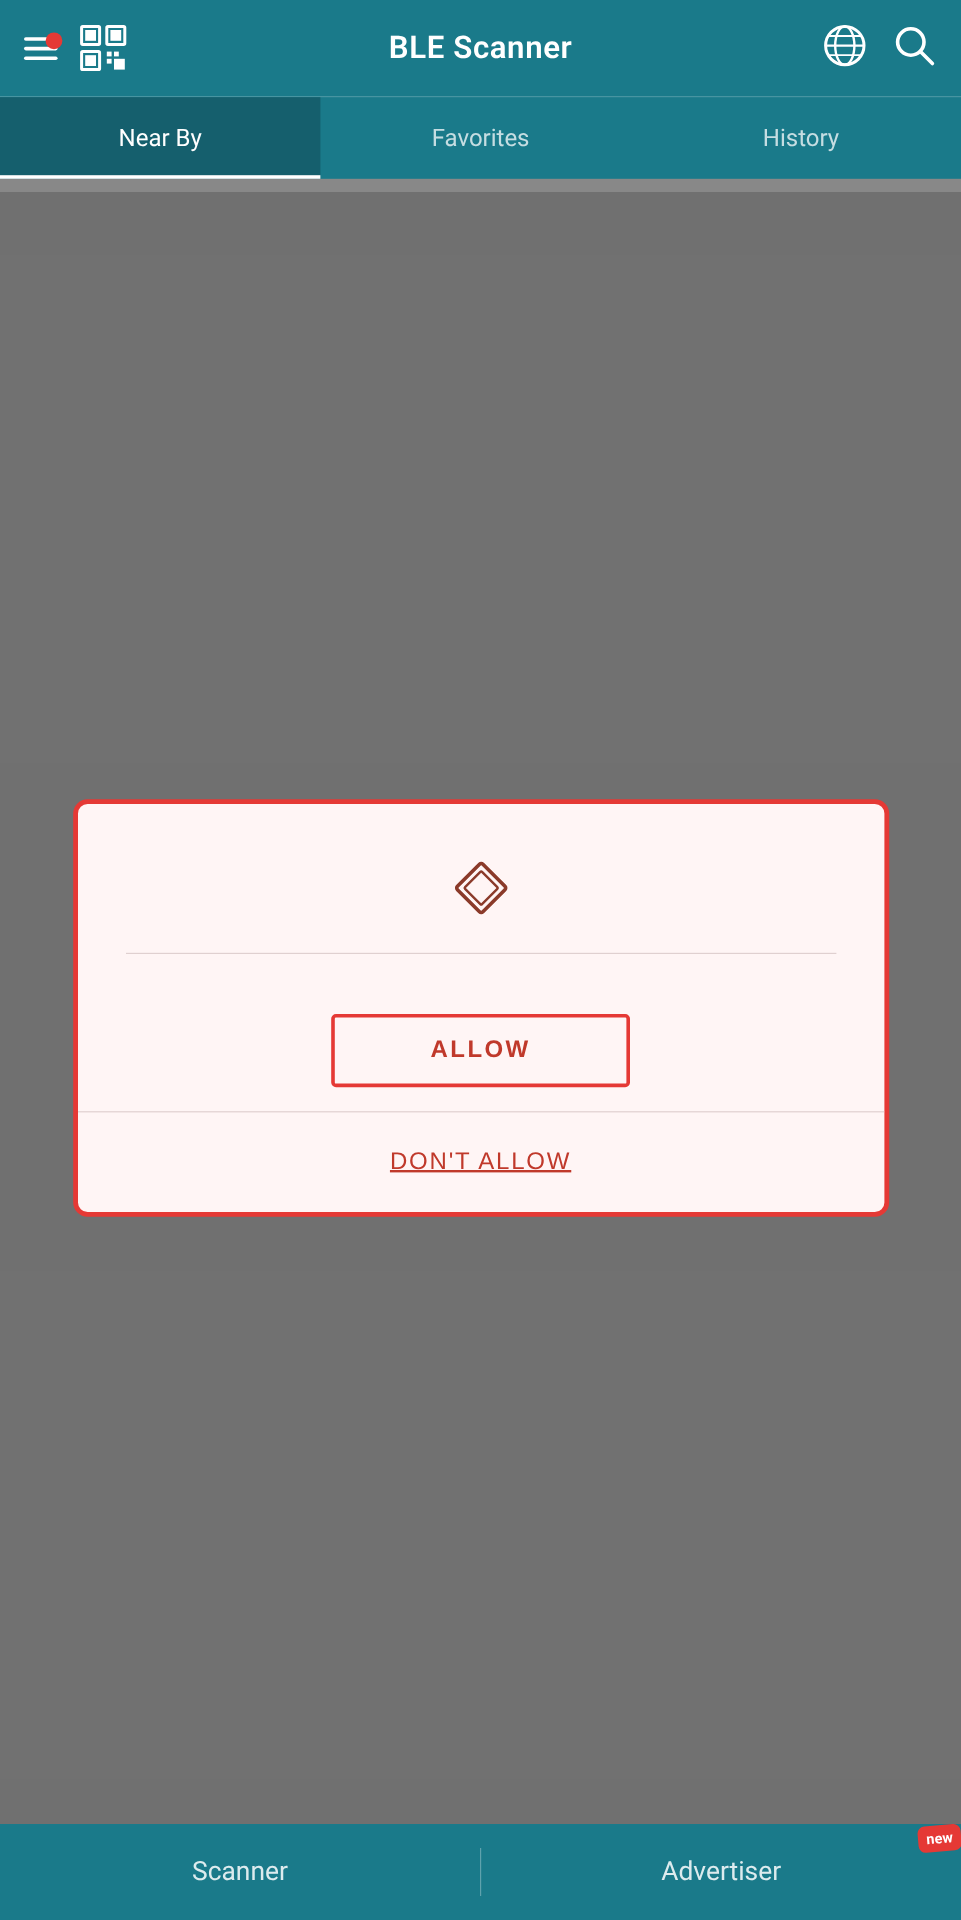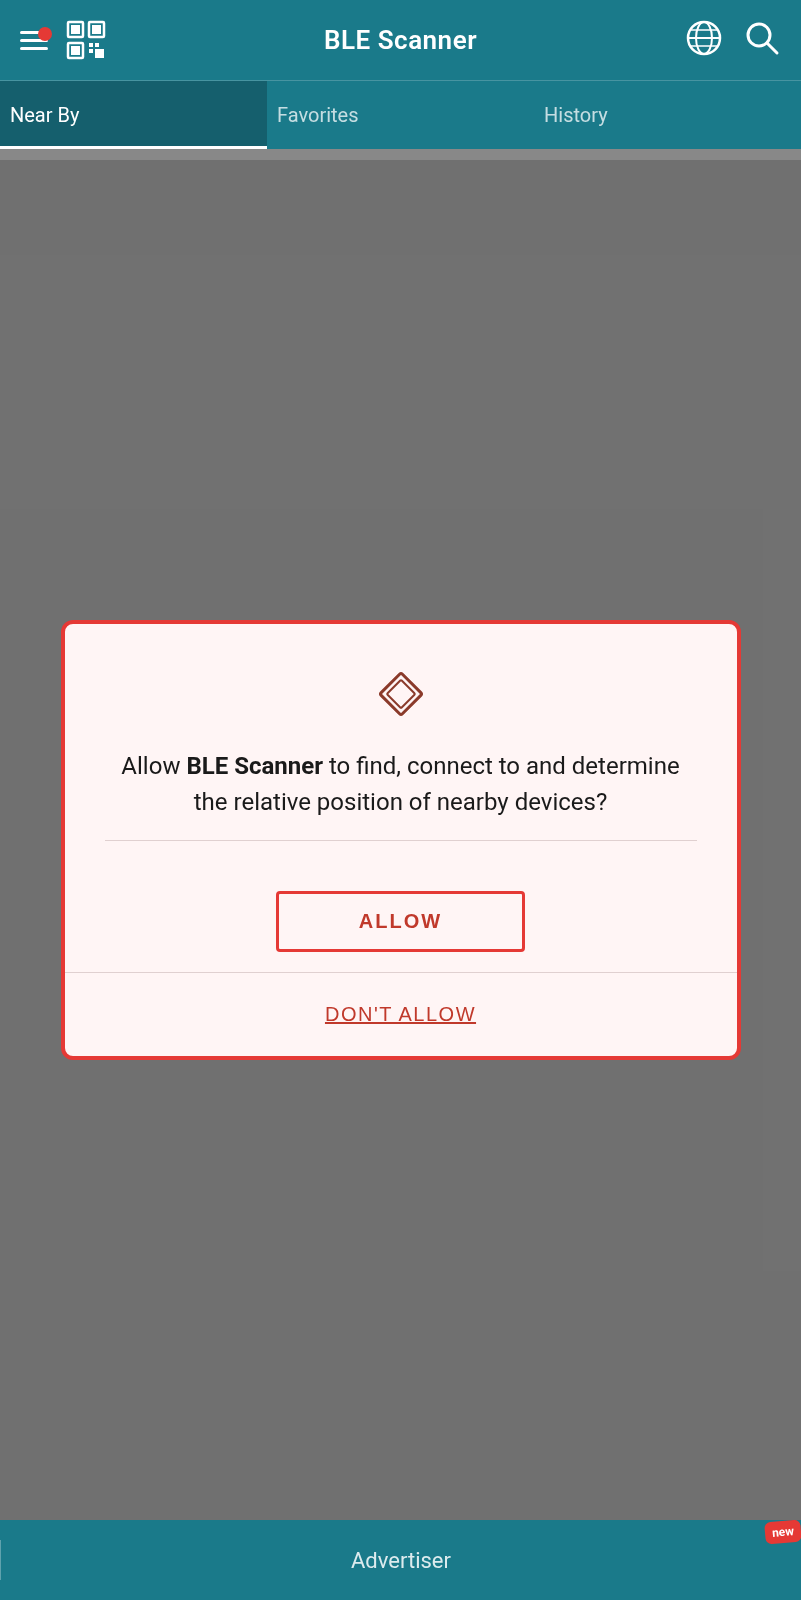--- a/index.html
+++ b/index.html
@@ -96,21 +96,21 @@
 
     
     .tabs {
       background-color: #1a7a8a;
       display: flex;
       border-top: 1px solid rgba(255,255,255,0.2);
     }
 
     .tab {
       flex: 1;
-      text-align: left;
+      text-align: center;
       padding: 22px 10px;
       color: rgba(255,255,255,0.75);
       font-size: 20px;
       cursor: pointer;
       position: relative;
     }
 
     .tab.active {
       color: white;
       background-color: #155f6d;
@@ -349,36 +349,36 @@
   <div class="overlay">
     <div class="dialog">
       <div class="dialog-body">
         <div class="dialog-icon">
 
           <svg width="60" height="60" viewBox="0 0 60 60" fill="none" xmlns="http://www.w3.org/2000/svg">
             <rect x="15" y="15" width="30" height="30" rx="2" transform="rotate(45 30 30)" fill="none" stroke="#8b3a2a" stroke-width="3"></rect>
             <rect x="20" y="20" width="20" height="20" rx="1" transform="rotate(45 30 30)" fill="none" stroke="#8b3a2a" stroke-width="2"></rect>
           </svg>
         </div>
-        <p class="dialog-message">
-          Allow <strong>BLE Scanner</strong><span> to find, connect to and determine the relative position of nearby devices?</span>
-        </p>
         <div class="dialog-divider"></div>
       </div>
       <div class="dialog-actions">
         <div class="btn-allow-wrapper">
           <button class="btn-allow">ALLOW</button>
         </div>
         <div class="btn-dont-allow-wrapper">
           <button class="btn-dont-allow">DON'T ALLOW</button>
         </div>
       </div>
     </div>
   </div>
 </div>
 
 <div class="bottom-nav">
+  <div class="bottom-nav-item">
+    <span>Scanner</span>
+  </div>
   <div class="bottom-nav-divider"></div>
   <div class="bottom-nav-right-wrapper">
     <span>Advertiser</span>
     <div class="new-badge">new</div>
   </div>
 </div>
 
 </body></html>

